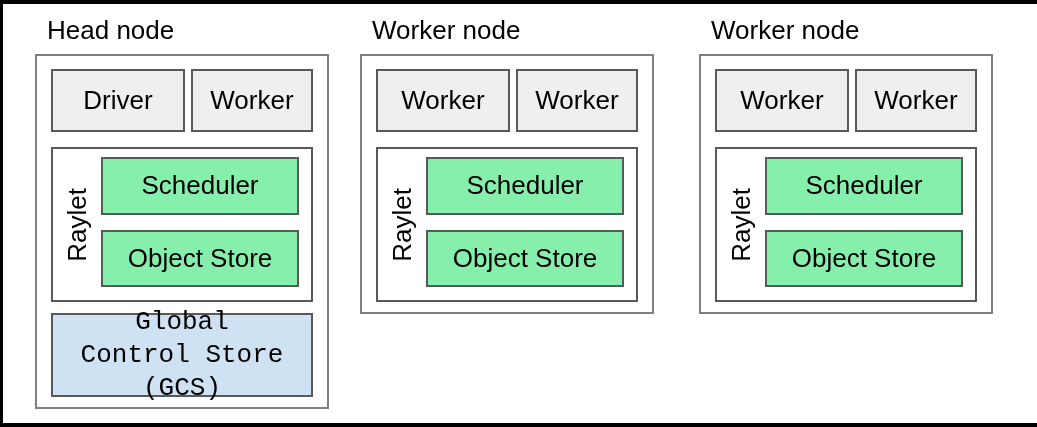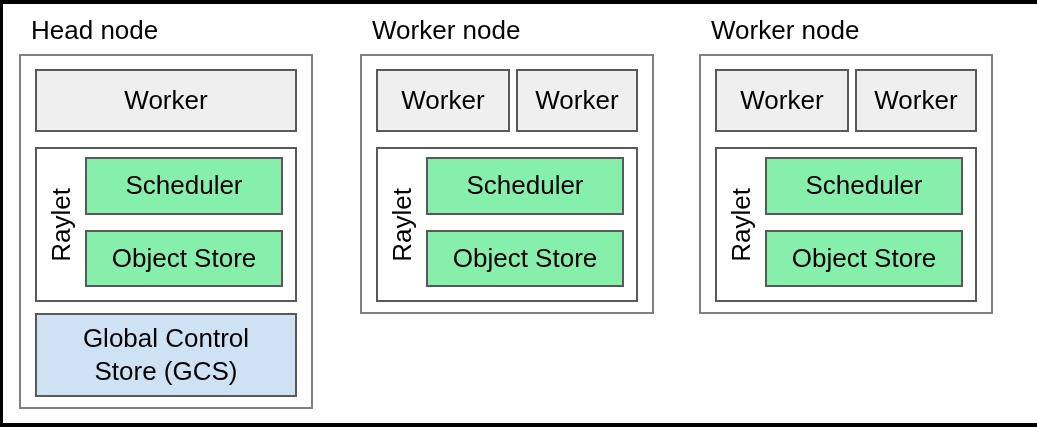--- a/index.html
+++ b/index.html
@@ -17,21 +17,21 @@
     border-top: 4px solid #000000;
     border-left: 3px solid #000000;
     border-bottom: 4px solid #000000;
     overflow: hidden;
   }
   .node-group {
     position: absolute;
     top: 10px;
     width: 294px;
   }
-  .node-group.g0 { left: 16px; }
+  .node-group.g0 { left: 32px; }
   .node-group.g1 { left: 357px; }
   .node-group.g2 { left: 696px; }
 
   .node-title {
     font-size: 26px;
     line-height: 32px;
     color: #000000;
     padding-left: 12px;
     margin-bottom: 8px;
     white-space: nowrap;
@@ -109,31 +109,33 @@
     display: flex;
     align-items: center;
     justify-content: center;
   }
   .gcs-label {
     font-size: 26px;
     line-height: 33px;
     color: #000000;
     text-align: center;
     max-width: 205px;
+    font-family: Liberation Mono, monospace;
   }
 </style>
 </head>
 <body>
 
 <div class="canvas">
 
   <div class="node-group g0">
     <div class="node-title">Head node</div>
     <div class="node-box">
       <div class="process-row">
+        <div class="process-box p0">Driver</div>
         <div class="process-box p1">Worker</div>
       </div>
       <div class="raylet-box">
         <div class="raylet-gutter">
           <div class="raylet-label">Raylet</div>
         </div>
         <div class="raylet-components">
           <div class="component-box">Scheduler</div>
           <div class="component-box">Object Store</div>
         </div>

